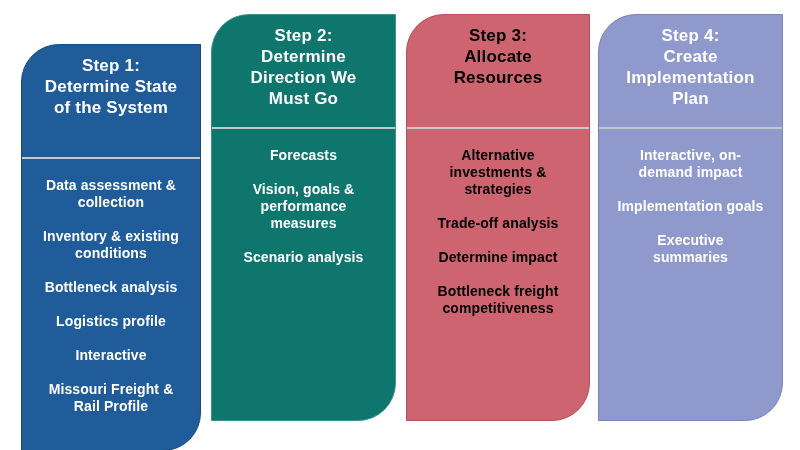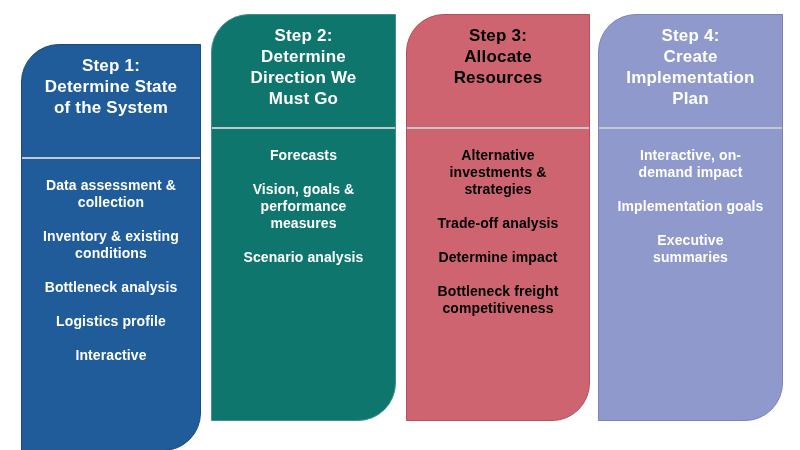--- a/index.html
+++ b/index.html
@@ -71,20 +71,22 @@
 of the System</div>
     <div class="divider" style="background-color: rgb(197, 201, 205);"></div>
     <div class="body">
         <div class="item">Data assessment &amp;
 collection</div>
         <div class="item">Inventory &amp; existing
 conditions</div>
         <div class="item">Bottleneck analysis</div>
         <div class="item">Logistics profile</div>
         <div class="item">Interactive</div>
+        <div class="item">Missouri Freight &amp;
+Rail Profile</div>
       </div>
   </div>
 
   <div class="col col-1" style="background-color: #0f766e; border-color: rgb(62, 145, 140); color: rgb(255, 255, 255);">
     <div class="hdr">Step 2:
 Determine
 Direction We
 Must Go</div>
     <div class="divider" style="background-color: rgb(197, 201, 205);"></div>
     <div class="body">

